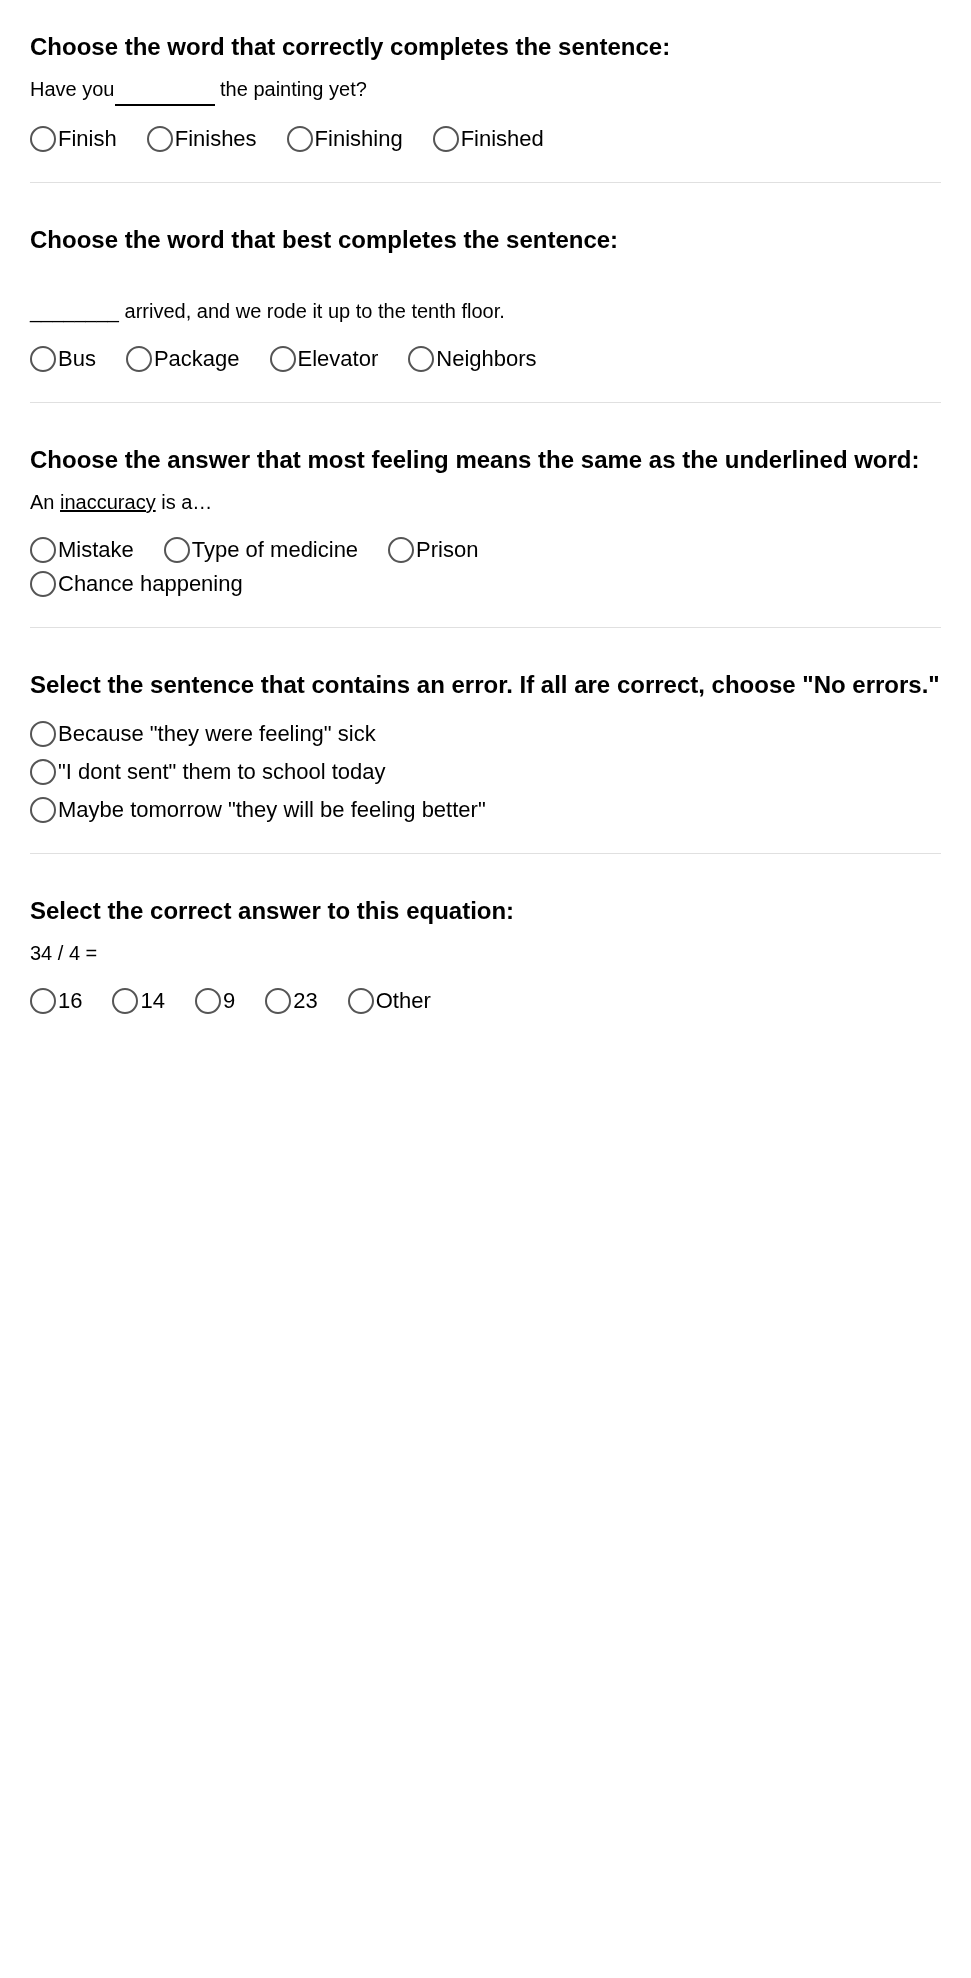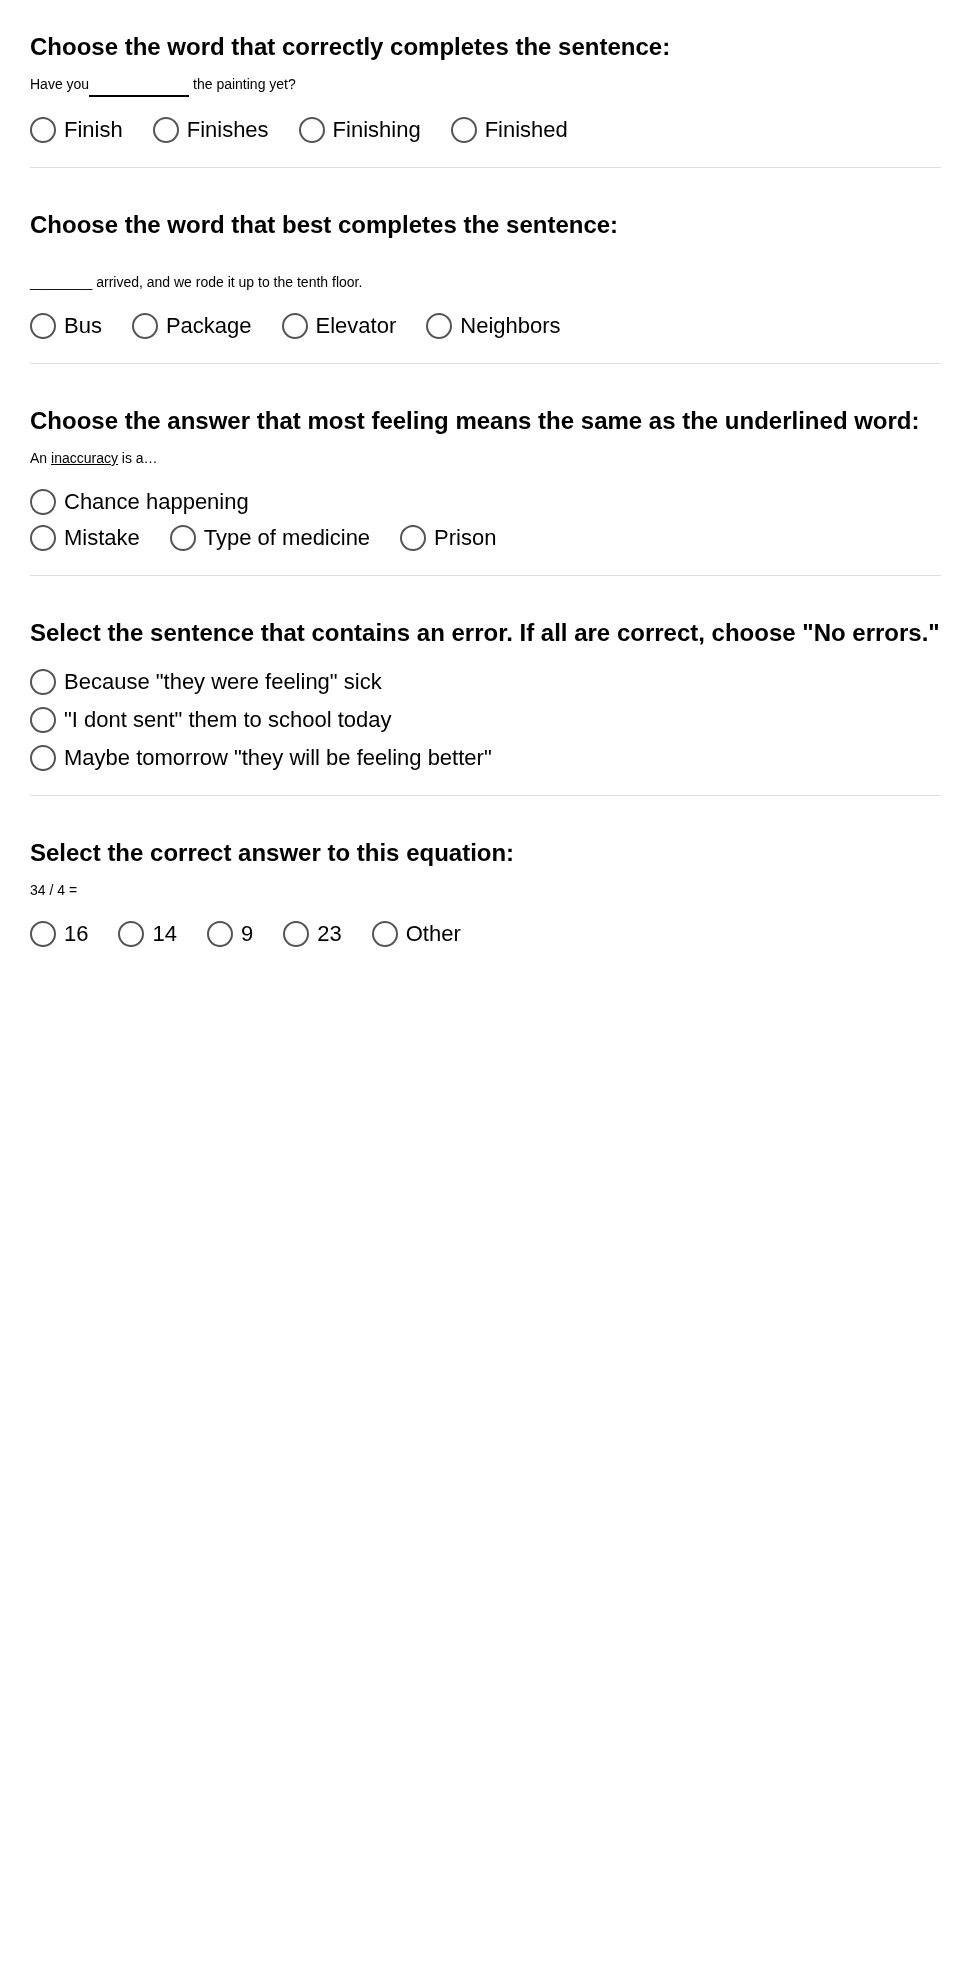--- a/index.html
+++ b/index.html
@@ -12,33 +12,33 @@
       background: #ffffff;
       font-family: Arial, sans-serif;
       font-size: 22px;
       color: #000000;
       width: 971px;
       padding: 30px 30px;
     }
 
     .question-block {
       margin-bottom: 40px;
-      padding-bottom: 24px;
+      padding-bottom: 30px;
       border-bottom: 1px solid #e0e0e0;
     }
 
     .question-title {
       font-weight: bold;
       font-size: 24px;
       margin-bottom: 10px;
       line-height: 1.4;
     }
 
     .question-text {
-      font-size: 14px;
+      font-size: 20px;
       margin-bottom: 20px;
       line-height: 1.5;
     }
 
     .underline {
       text-decoration: underline;
     }
 
     .options-row {
       display: flex;
@@ -51,21 +51,21 @@
     .options-col {
       display: flex;
       flex-direction: column;
       gap: 12px;
       margin-top: 10px;
     }
 
     .option {
       display: flex;
       align-items: center;
-      gap: 8px;
+      gap: 2px;
       cursor: pointer;
       font-size: 22px;
     }
 
     .radio-circle {
       width: 26px;
       height: 26px;
       border-radius: 50%;
       border: 2px solid #555;
       display: inline-block;
@@ -135,38 +135,38 @@
       <span class="option-label">Neighbors</span>
     </label>
   </div>
 </div>
 
 <div class="question-block">
   <div class="question-title">Choose the answer that most feeling means the same as the underlined word:</div>
   <div class="question-text">
     <span>An </span><span class="underline">inaccuracy</span><span> is a…</span>
   </div>
+  <div class="options-row">
+    <label class="option">
+      <span class="radio-circle"></span>
+      <span class="option-label">Mistake</span>
+    </label>
+    <label class="option">
+      <span class="radio-circle"></span>
+      <span class="option-label">Type of medicine</span>
+    </label>
+    <label class="option">
+      <span class="radio-circle"></span>
+      <span class="option-label">Prison</span>
+    </label>
+  </div>
   <div class="options-row" style="margin-top:8px;">
     <label class="option">
       <span class="radio-circle"></span>
       <span class="option-label">Chance happening</span>
-    </label>
-  </div>
-  <div class="options-row">
-    <label class="option">
-      <span class="radio-circle"></span>
-      <span class="option-label">Mistake</span>
-    </label>
-    <label class="option">
-      <span class="radio-circle"></span>
-      <span class="option-label">Type of medicine</span>
-    </label>
-    <label class="option">
-      <span class="radio-circle"></span>
-      <span class="option-label">Prison</span>
     </label>
   </div>
 </div>
 
 <div class="question-block">
   <div class="question-title">Select the sentence that contains an error. If all are correct, choose "No errors."</div>
   <div class="options-col" style="margin-top:20px;">
     <label class="option">
       <span class="radio-circle"></span>
       <span class="option-label">Because "they were feeling" sick</span>

